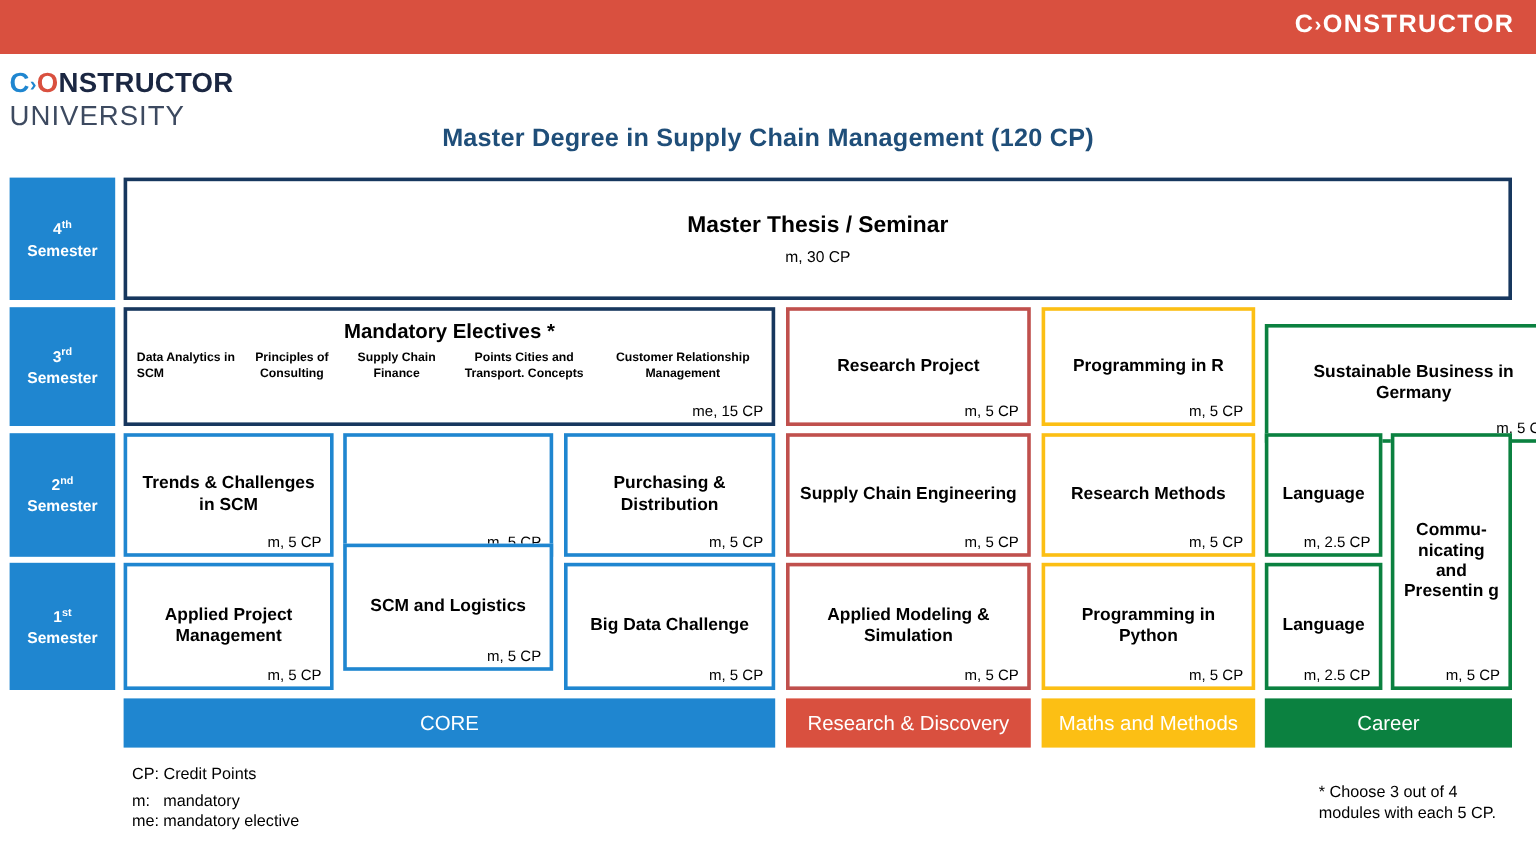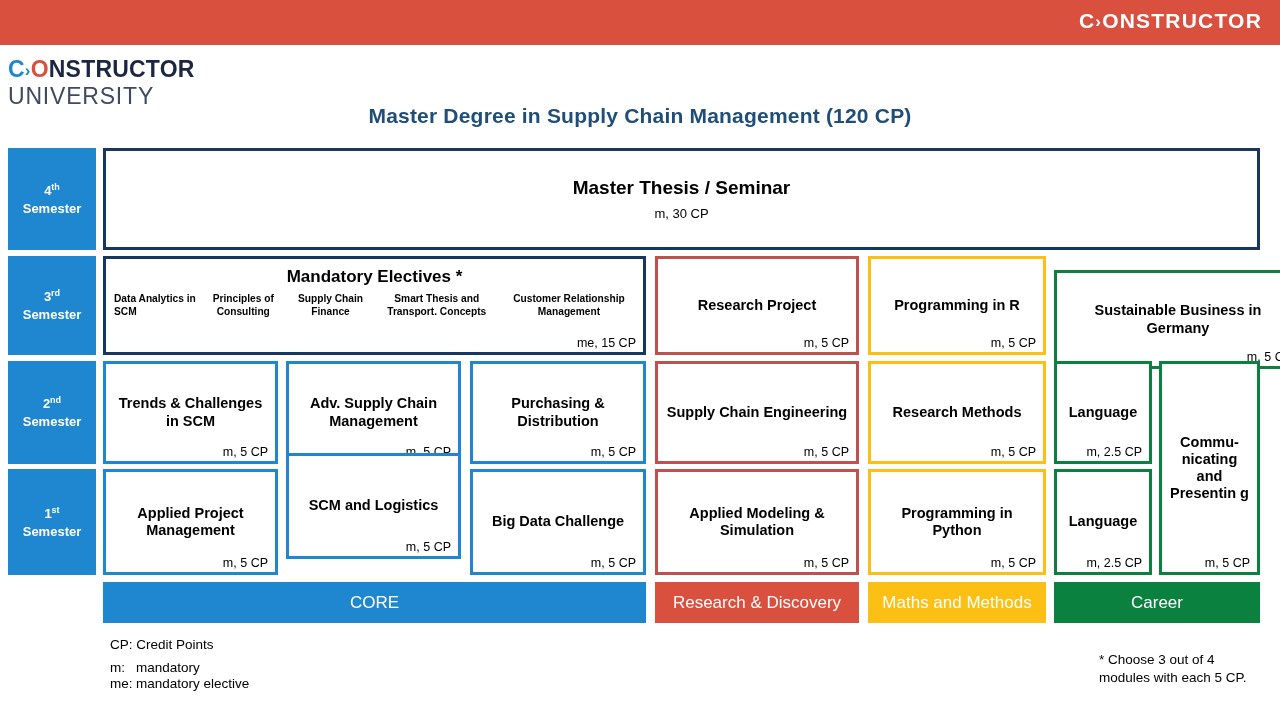--- a/index.html
+++ b/index.html
@@ -242,21 +242,21 @@
     <div class="c-title">Master Thesis / Seminar</div>
     <div class="c-sub">m, 30 CP</div>
   </div>
 
   <div class="course b-navy" id="electives" style="left:103px;top:108px;width:543px;height:99px;">
     <div class="el-head">Mandatory Electives *</div>
     <div class="el-row">
       <div class="el-item left-al" style="width:82px;">Data Analytics in SCM</div>
       <div class="el-item" style="width:80px;">Principles of Consulting</div>
       <div class="el-item" style="width:80px;">Supply Chain Finance</div>
-      <div class="el-item" style="width:118px;">Smart Thesis and Transport. Concepts</div>
+      <div class="el-item" style="width:118px;">Points Cities and Transport. Concepts</div>
       <div class="el-item" style="width:132px;">Customer Relationship Management</div>
     </div>
     <div class="c-cp">me, 15 CP</div>
   </div>
 
   <div class="course b-red" style="left:655px;top:108px;width:204px;height:99px;">
     <div class="c-title">Research Project</div>
     <div class="c-cp">m, 5 CP</div>
   </div>
   <div class="course b-yellow" style="left:868px;top:108px;width:178px;height:99px;">
@@ -266,21 +266,20 @@
   <div class="course b-green" style="left:1054px;top:122px;width:248px;height:99px;">
     <div class="c-title">Sustainable Business in Germany</div>
     <div class="c-cp">m, 5 CP</div>
   </div>
 
   <div class="course b-blue" style="left:103px;top:213px;width:175px;height:103px;">
     <div class="c-title">Trends &amp; Challenges in SCM</div>
     <div class="c-cp">m, 5 CP</div>
   </div>
   <div class="course b-blue" style="left:286px;top:213px;width:175px;height:103px;">
-    <div class="c-title">Adv. Supply Chain Management</div>
     <div class="c-cp">m, 5 CP</div>
   </div>
   <div class="course b-blue" style="left:470px;top:213px;width:176px;height:103px;">
     <div class="c-title">Purchasing &amp; Distribution</div>
     <div class="c-cp">m, 5 CP</div>
   </div>
   <div class="course b-red" style="left:655px;top:213px;width:204px;height:103px;">
     <div class="c-title">Supply Chain Engineering</div>
     <div class="c-cp">m, 5 CP</div>
   </div>

